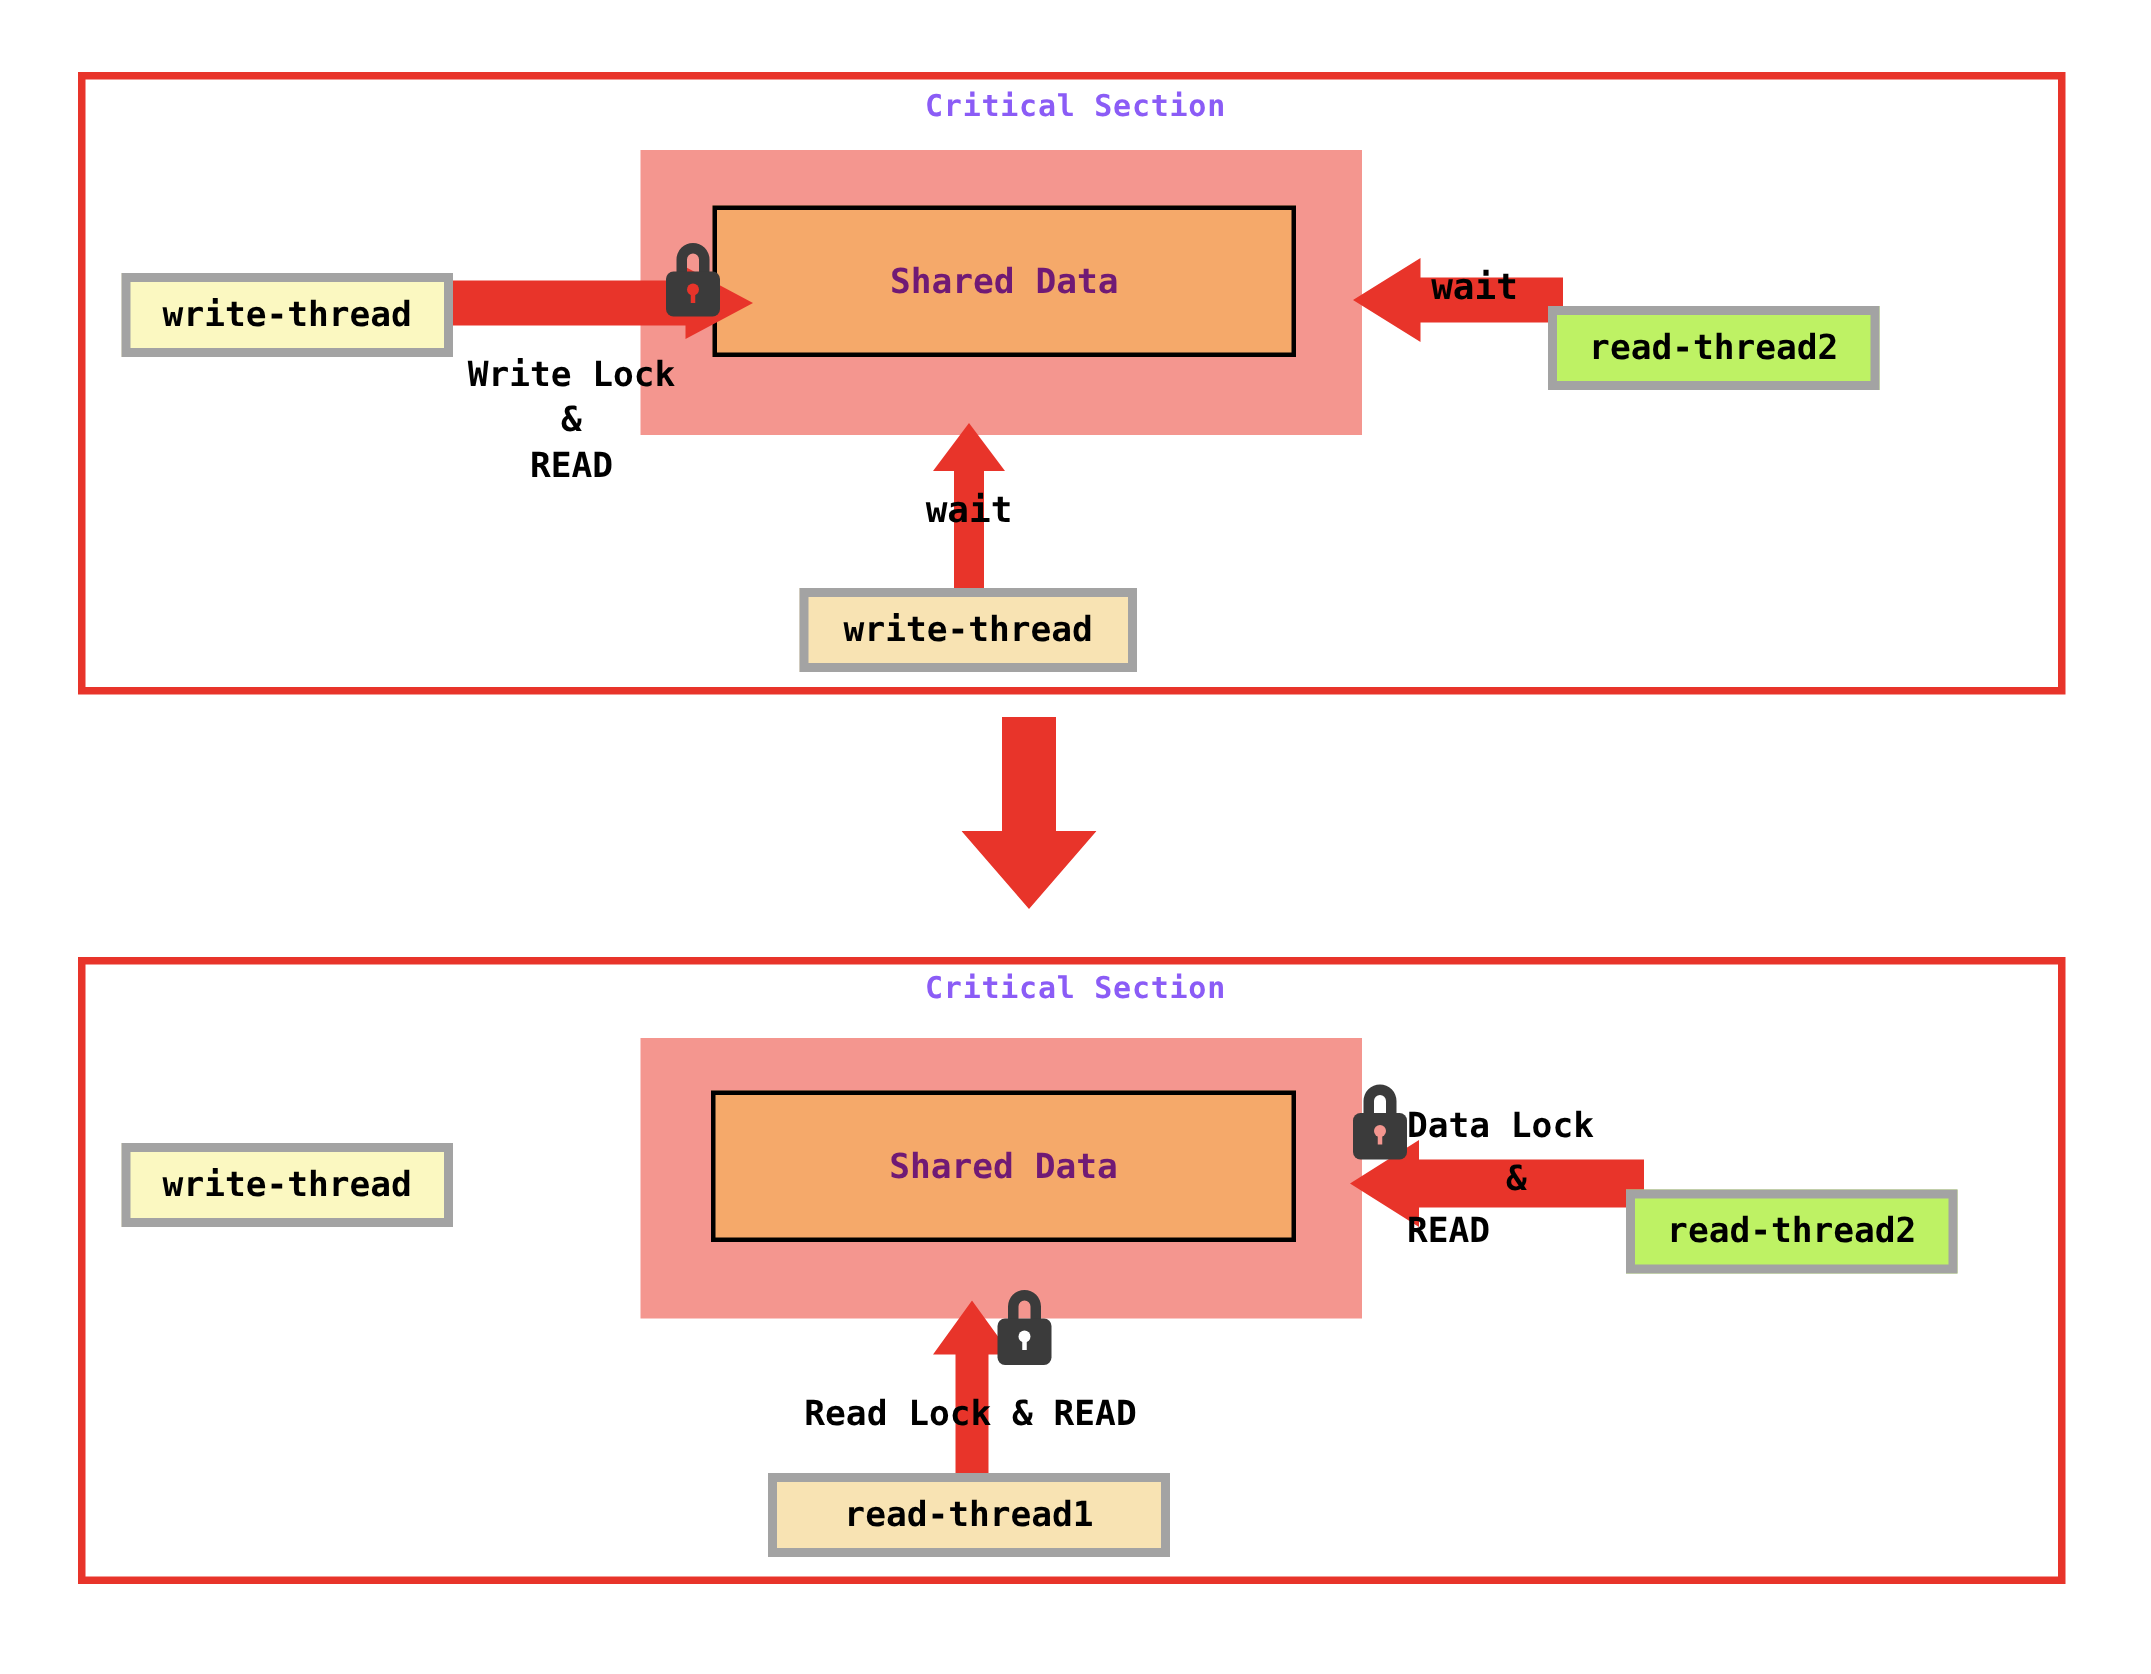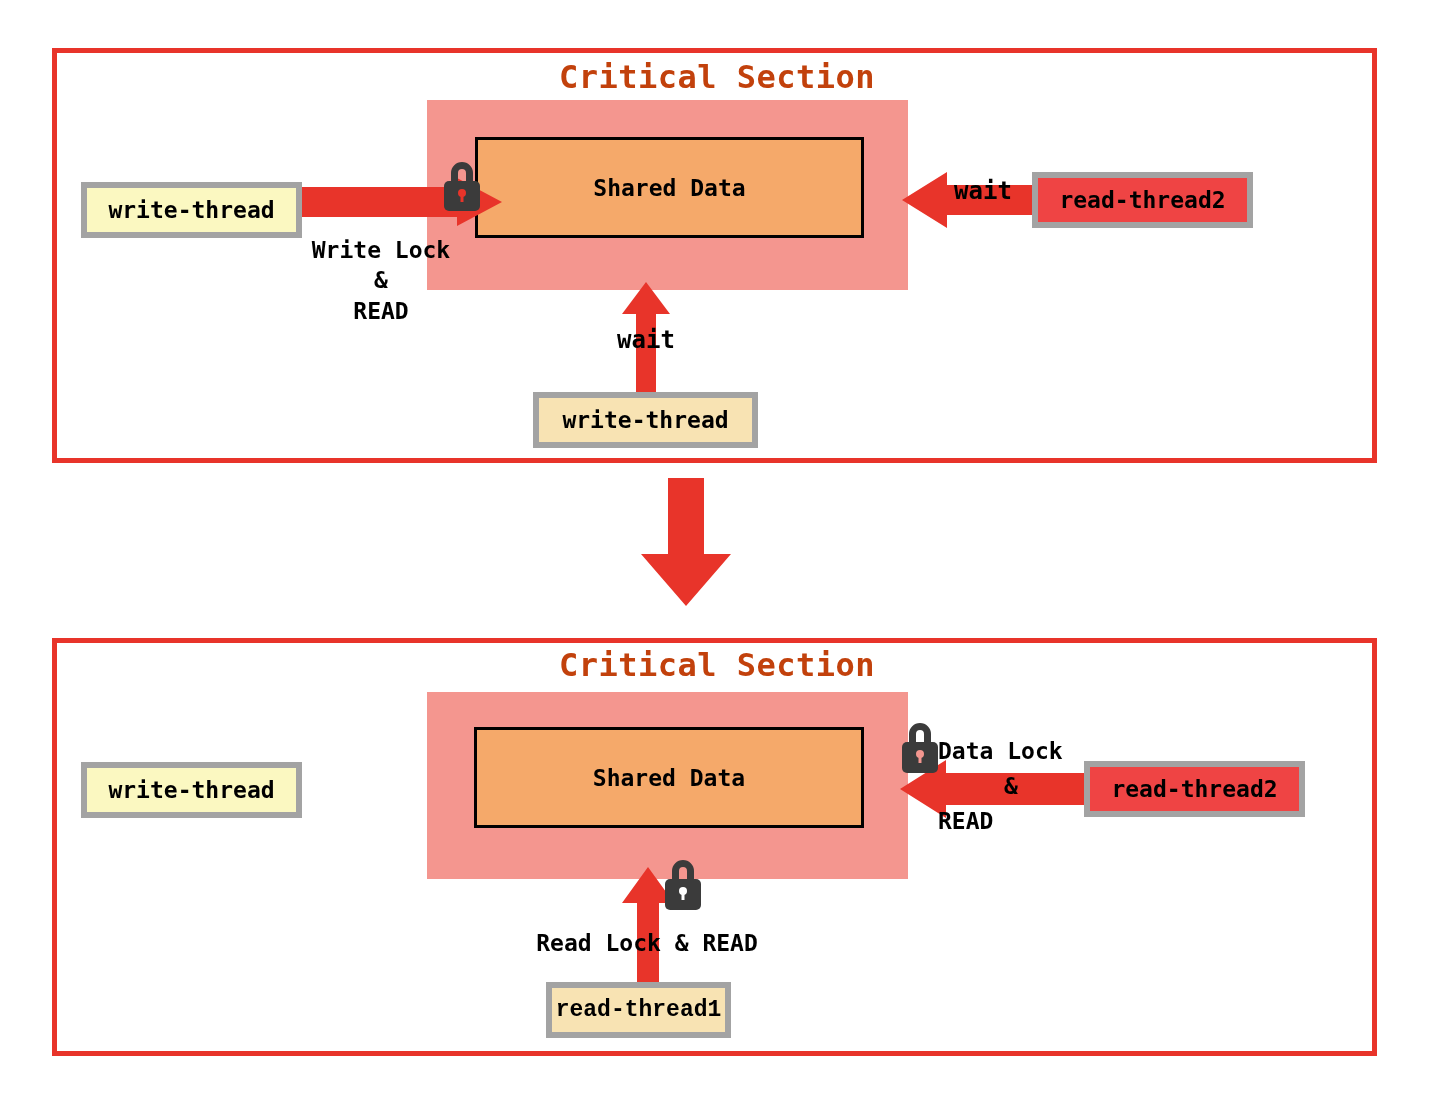--- a/index.html
+++ b/index.html
@@ -26,23 +26,23 @@
     background: transparent;
   }
   #panel-top    { left: 52px; top: 48px;  width: 1325px; height: 415px; }
   #panel-bottom { left: 52px; top: 638px; width: 1325px; height: 418px; }
 
   .panel-title {
     position: absolute;
     left: 0;
     right: 0;
     text-align: center;
-    font-size: 32px;
-    font-weight: bold;
-    color: #c2410c;
+    font-size: 20px;
+    font-weight: bold;
+    color: #8b5cf6;
     letter-spacing: 0.5px;
     white-space: nowrap;
   }
   #title-top    { top: 58px; }
   #title-bottom { top: 646px; }
 
   
   .cs-region {
     position: absolute;
     background: #f4968f;
@@ -54,47 +54,47 @@
   .shared-box {
     position: absolute;
     background: #f5a96a;
     border: 3px solid #000000;
     box-sizing: border-box;
     display: flex;
     align-items: center;
     justify-content: center;
     font-size: 23px;
     font-weight: bold;
-    color: #000000;
+    color: #701a75;
   }
   #shared-top    { left: 475px; top: 137px; width: 389px; height: 101px; }
   #shared-bottom { left: 474px; top: 727px; width: 390px; height: 101px; }
 
   
   .thread-box {
     position: absolute;
     border: 6px solid #a3a3a3;
     box-sizing: border-box;
     display: flex;
     align-items: center;
     justify-content: center;
     font-size: 23px;
     font-weight: bold;
     color: #000000;
     white-space: nowrap;
   }
   .fill-pale-yellow { background: #fbf8c1; }
   .fill-tan         { background: #f8e3b3; }
-  .fill-purple      { background: #ef4444; }
+  .fill-purple      { background: #bef264; margin-top: 32px; }
 
   #wt-top-left     { left: 81px;  top: 182px; width: 221px; height: 56px; }
   #wt-top-bottom   { left: 533px; top: 392px; width: 225px; height: 56px; }
   #rt2-top         { left: 1032px; top: 172px; width: 221px; height: 56px; }
   #wt-bottom-left  { left: 81px;  top: 762px; width: 221px; height: 56px; }
-  #rt1-bottom      { left: 546px; top: 982px; width: 185px; height: 56px; font-family: Liberation Mono, monospace; }
+  #rt1-bottom      { left: 512px; top: 982px; width: 268px; height: 56px; }
   #rt2-bottom      { left: 1084px; top: 761px; width: 221px; height: 56px; }
 
   
   .arrow { position: absolute; }
   .arrow svg { display: block; }
 
   #arrow-write-right { left: 302px; top: 178px;  width: 200px; height: 48px; }
   #arrow-rt2-top     { left: 902px; top: 172px;  width: 140px; height: 56px; }
   #arrow-wt-up       { left: 622px; top: 282px;  width: 48px;  height: 115px; }
   #arrow-transition  { left: 641px; top: 478px;  width: 90px;  height: 128px; }

